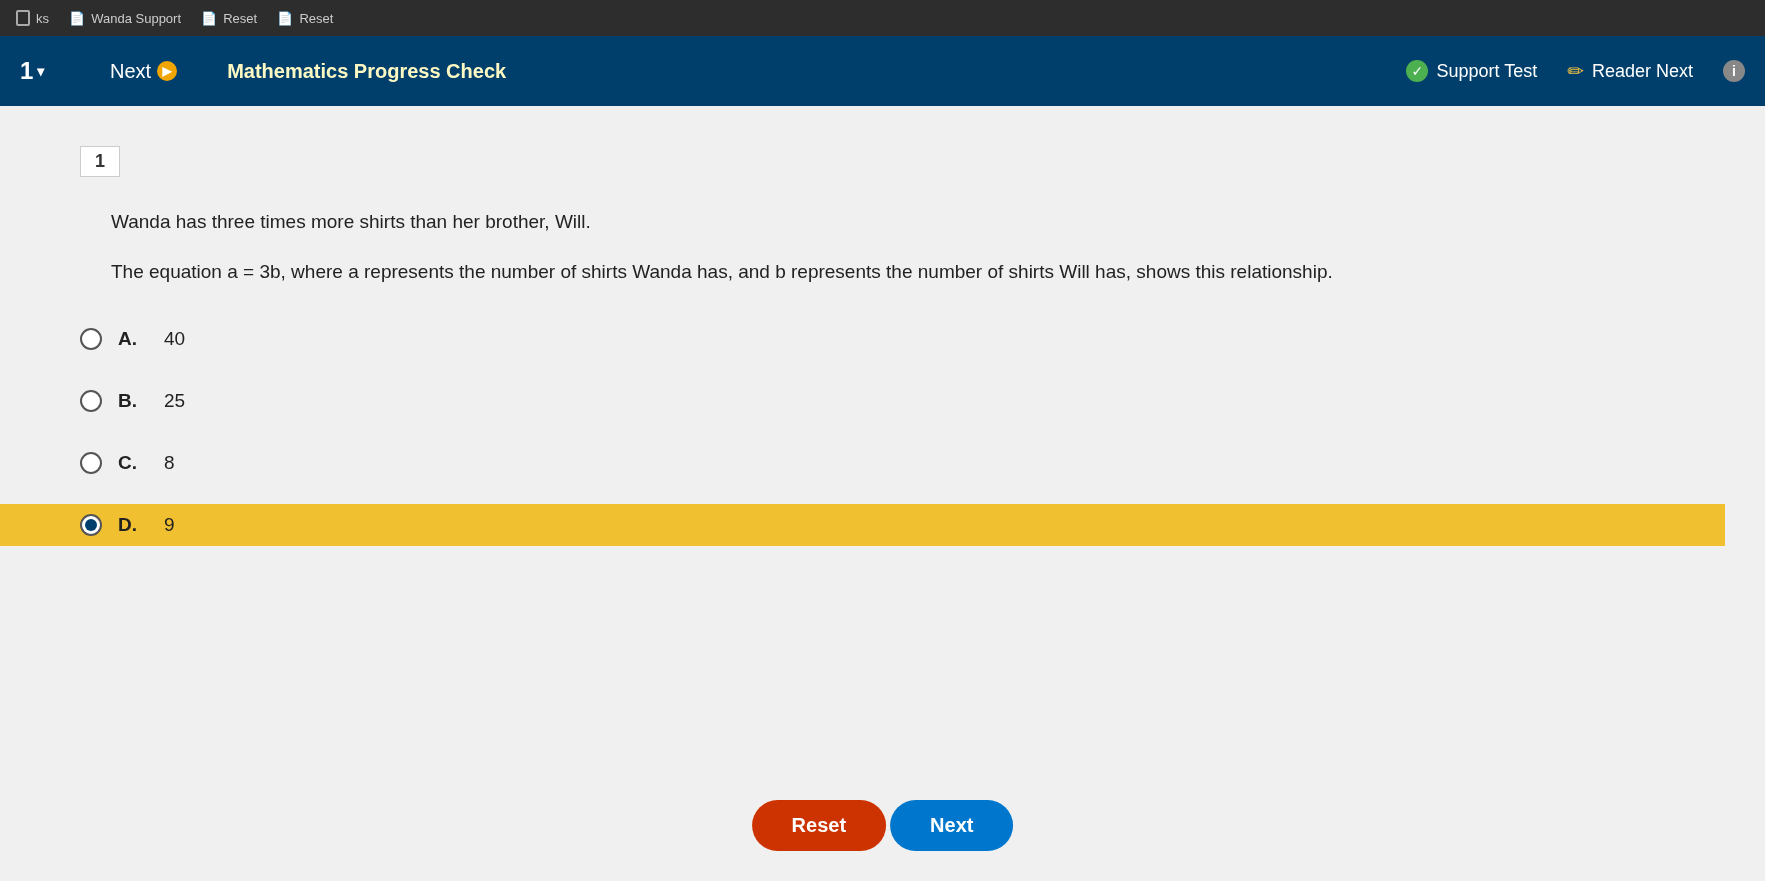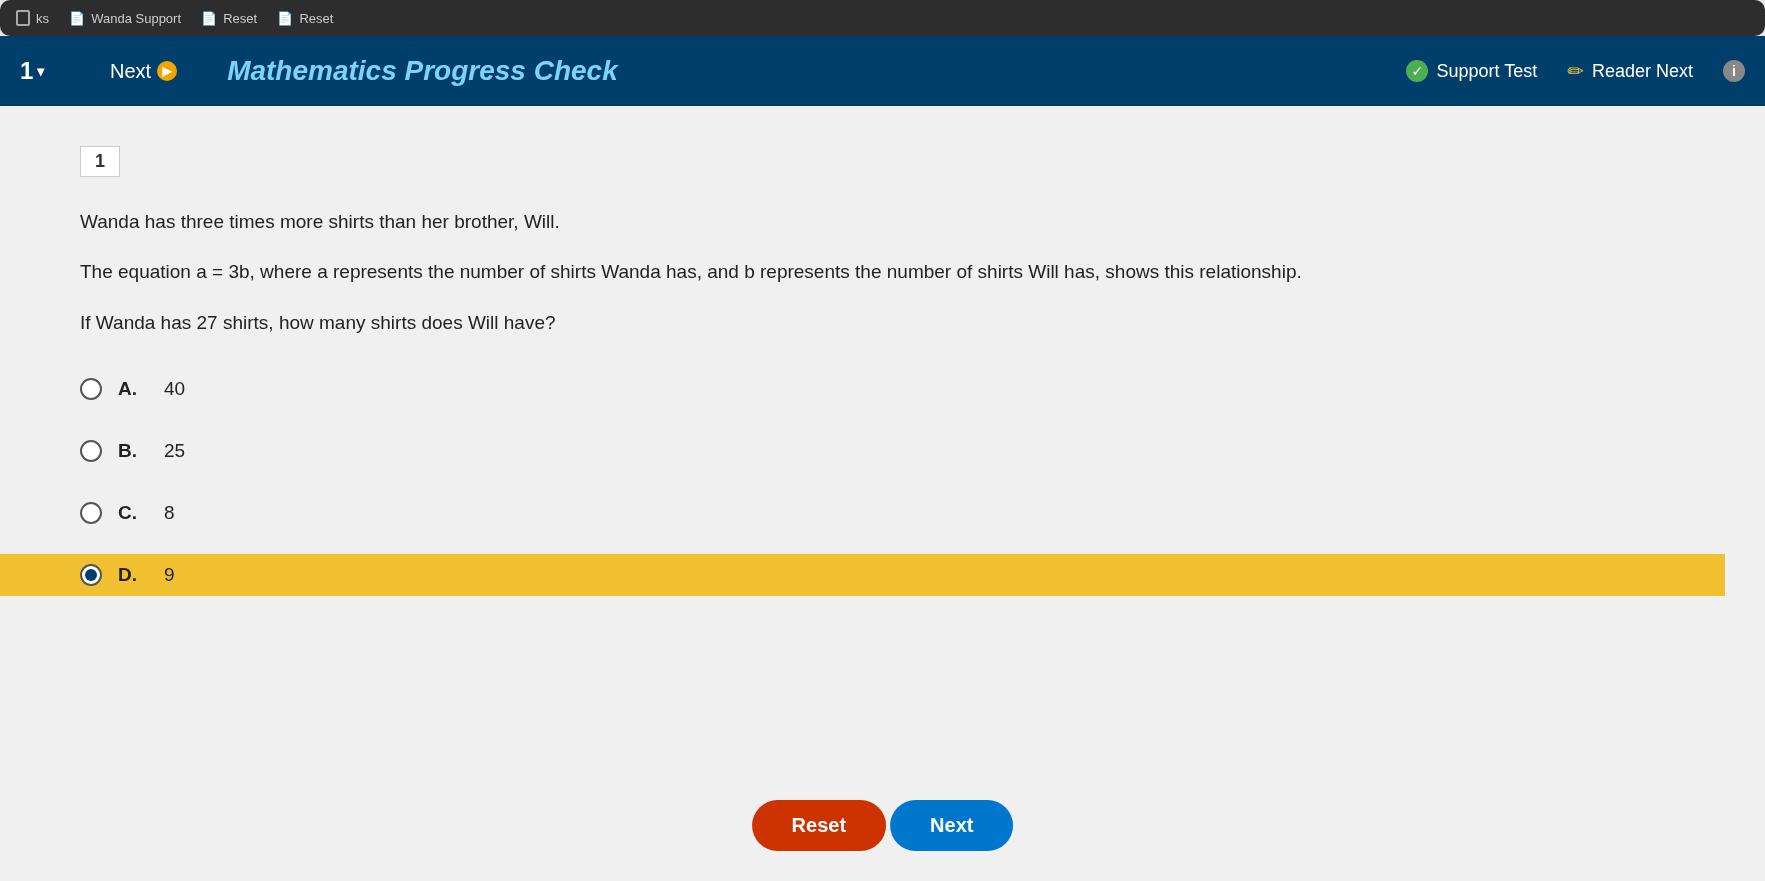--- a/index.html
+++ b/index.html
@@ -12,21 +12,20 @@
     }
 
     
     .browser-bar {
       background: #2d2d2d;
       height: 36px;
       display: flex;
       align-items: center;
       padding: 0 16px;
       gap: 20px;
-      border-radius: 10px;
     }
     .browser-bar-item {
       color: #ccc;
       font-size: 13px;
       display: flex;
       align-items: center;
       gap: 6px;
     }
     .browser-bar-item .doc-icon {
       display: inline-block;
@@ -78,26 +77,25 @@
       background: #f0a500;
       border-radius: 50%;
       display: flex;
       align-items: center;
       justify-content: center;
       font-size: 12px;
       color: white;
       font-weight: bold;
     }
     .nav-title {
-      color: #7dd3fc;
-      font-size: 28px;
+      color: #fef9c3;
+      font-size: 20px;
       font-weight: bold;
       flex: 1;
       padding-left: 20px;
-      font-style: italic;
     }
     .nav-right {
       display: flex;
       align-items: center;
       gap: 30px;
     }
     .nav-submit {
       color: white;
       font-size: 18px;
       display: flex;
@@ -161,20 +159,21 @@
       margin-bottom: 30px;
     }
 
     
     .question-text {
       font-size: 19px;
       color: #222;
       line-height: 1.6;
       margin-bottom: 20px;
       max-width: 1400px;
+      margin-left: 31px;
     }
     .question-text p {
       margin-bottom: 20px;
     }
 
     
     .answer-choices {
       margin-top: 30px;
       display: flex;
       flex-direction: column;
@@ -300,21 +299,20 @@
 
 <div class="main-content">
 
   <div class="question-number-box">
     <span>1</span>
   </div>
 
   <div class="question-text">
     <p>Wanda has three times more shirts than her brother, Will.</p>
     <p>The equation a = 3b, where a represents the number of shirts Wanda has, and b represents the number of shirts Will has, shows this relationship.</p>
-    <p>If Wanda has 27 shirts, how many shirts does Will have?</p>
   </div>
 
   <div class="answer-choices">
 
     <div class="answer-choice">
       <div class="radio-outer">
       </div>
       <span class="choice-label">A.</span>
       <span class="choice-value">40</span>
     </div>

